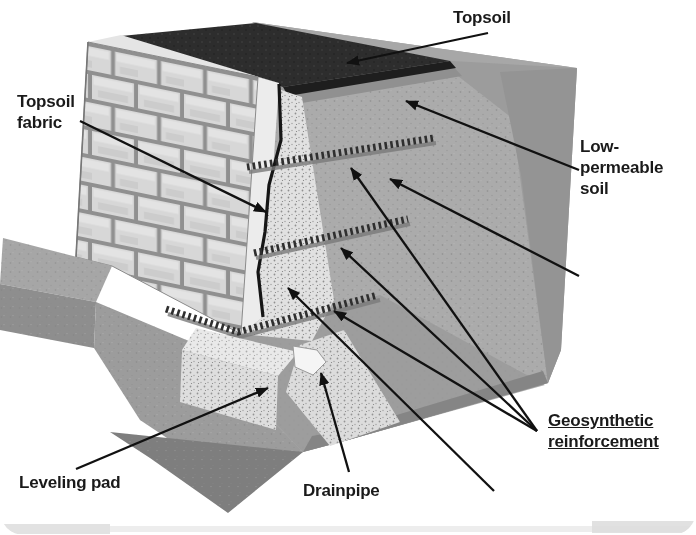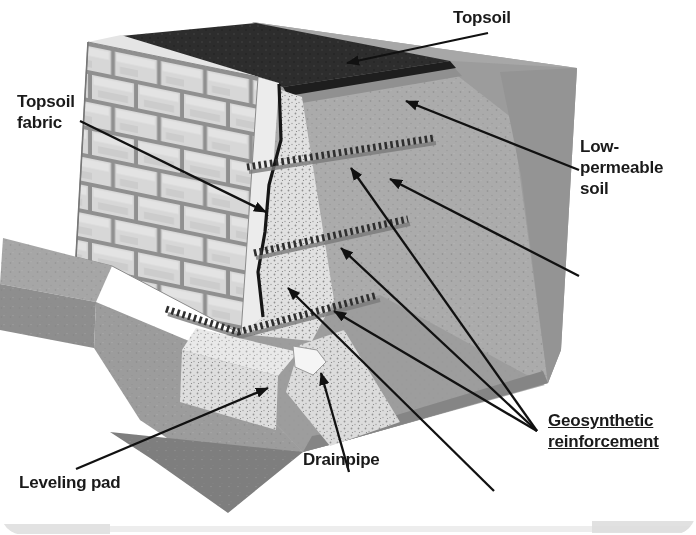--- a/index.html
+++ b/index.html
@@ -145,15 +145,15 @@
 
 <div class="lbl" style="left:453px;top:7px;">Topsoil</div>
 <div class="lbl" style="left:17px;top:91px;">Topsoil
 fabric</div>
 <div class="lbl" style="left:580px;top:136px;">Low-
 permeable
 soil</div>
 <div class="lbl" style="left:548px;top:410px;text-decoration:underline;">Geosynthetic
 reinforcement</div>
 <div class="lbl" style="left:19px;top:472px;">Leveling pad</div>
-<div class="lbl" style="left:303px;top:449px;">Drainpipe</div>
+<div class="lbl" style="left:303px;top:480px;">Drainpipe</div>
 
 </div>
 
 </body></html>

